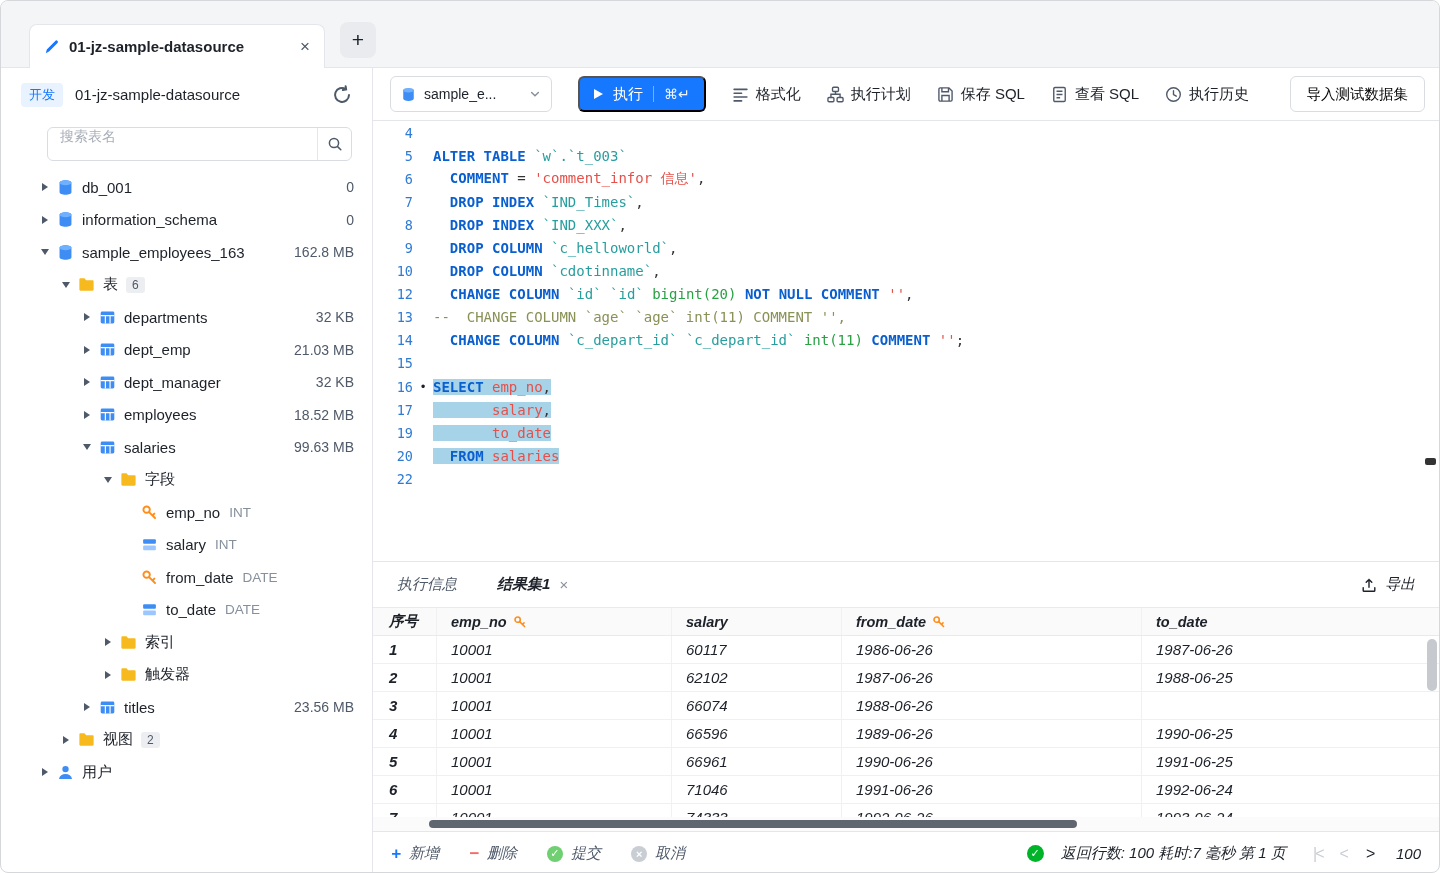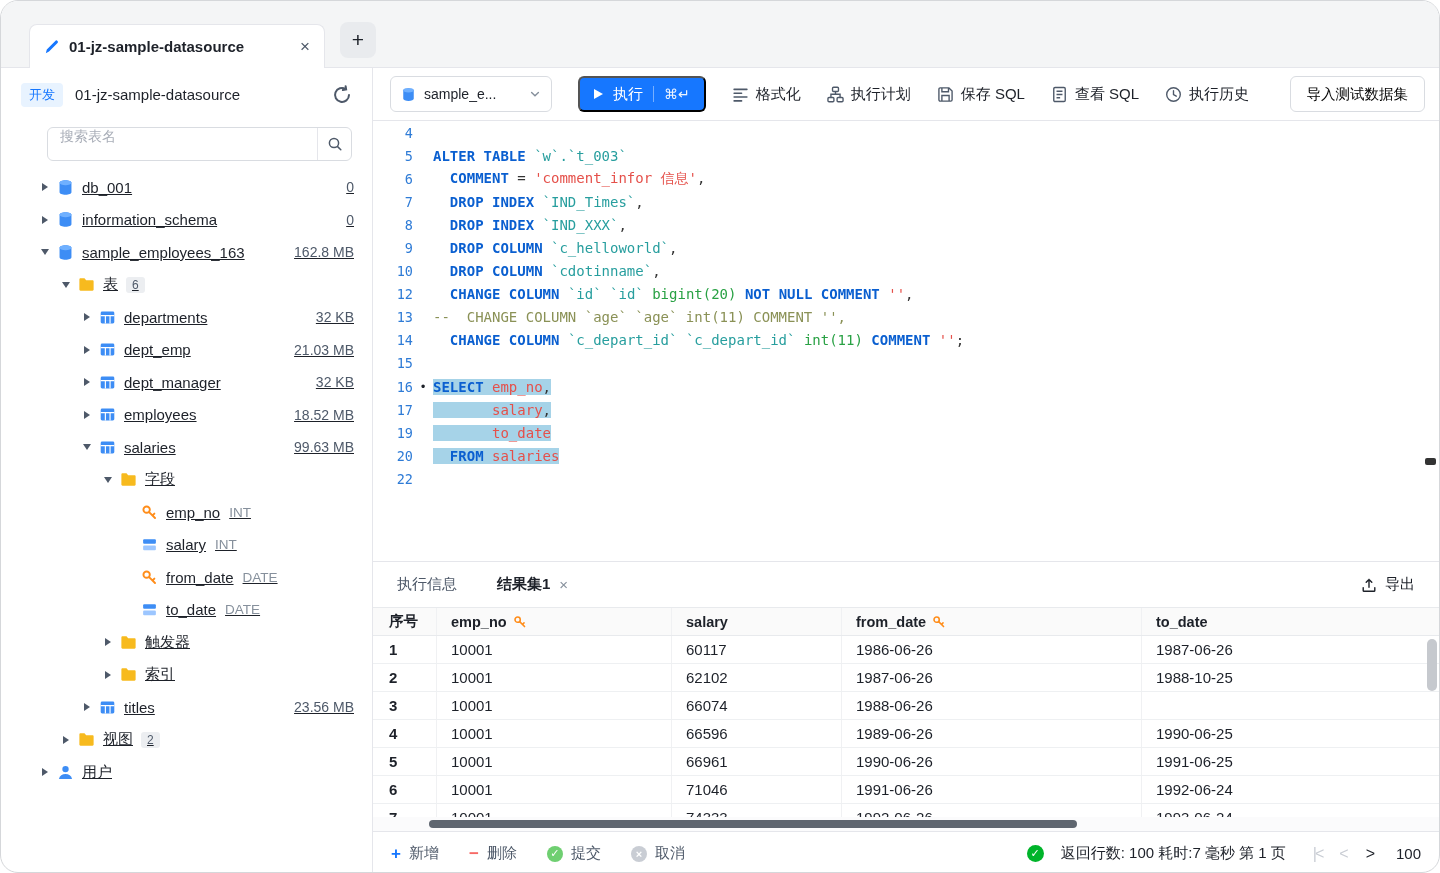--- a/index.html
+++ b/index.html
@@ -1,18 +1,18 @@
 <!DOCTYPE html>
 <html><head>
 <meta charset="utf-8">
 <style>
   * { margin:0; padding:0; box-sizing:border-box; }
   html,body { width:1440px; height:873px; background:#fff; }
   body { font-family:"Liberation Sans","DejaVu Sans",sans-serif; color:#1d2129; }
-  .app { width:1440px; height:873px; border:1px solid #d5d7da; border-radius:18px; overflow:hidden; display:flex; flex-direction:column; background:#fff; }
+  .app { width:1440px; height:873px; border:1px solid #d5d7da; border-radius:8px; overflow:hidden; display:flex; flex-direction:column; background:#fff; }
 
   
   .tabbar { height:67px; flex:none; background:#f4f5f6; border-bottom:1px solid #e5e6eb; display:flex; align-items:flex-end; }
   .tab { margin-left:28px; height:44px; width:296px; background:#fff; border:1px solid #e5e6eb; border-bottom:none; border-radius:8px 8px 0 0; display:flex; align-items:center; gap:9px; padding:0 14px; position:relative; top:1px; }
   .tab-icon { width:16px; height:16px; display:flex; flex:none; }
   .tab-title { font-size:15px; font-weight:700; white-space:nowrap; }
   .tab-close { margin-left:auto; font-size:17px; color:#4e5969; }
   .newtab { width:36px; height:36px; border-radius:8px; background:#e9ebee; display:flex; align-items:center; justify-content:center; font-size:21px; color:#1d2129; margin:0 0 9px 15px; }
 
   .main { flex:1; display:flex; min-height:0; }
@@ -21,21 +21,21 @@
   .sidebar { width:372px; flex:none; border-right:1px solid #e5e6eb; display:flex; flex-direction:column; min-height:0; }
   .side-head { height:53px; flex:none; display:flex; align-items:center; gap:12px; padding:0 20px; }
   .mode-badge { background:#e8f3ff; color:#1677ff; font-size:13px; padding:3px 8px; border-radius:4px; flex:none; }
   .ds-title { font-size:15px; white-space:nowrap; }
   .refresh-btn { margin-left:auto; width:20px; height:20px; display:flex; }
   .search-box { margin:6px 20px 4px 46px; height:34px; border:1px solid #d9dce1; border-radius:6px; display:flex; align-items:flex-start; flex:none; }
   .search-box input { flex:1; min-width:0; border:none; outline:none; background:transparent; padding:0 12px; font-size:14px; color:#1d2129; font-family:inherit; }
   .search-box input::placeholder { color:#a9aeb8; }
   .search-btn { width:34px; align-self:stretch; border-left:1px solid #e5e6eb; display:flex; align-items:center; justify-content:center; }
   .search-btn svg { width:16px; height:16px; }
-  .tree { flex:1; overflow:hidden; padding-top:6px;text-decoration:underline; }
+  .tree { flex:1; overflow:hidden; padding-top:6px; }
   .tree-row { height:32.5px; display:flex; align-items:center; padding-right:18px; font-size:15px; }
   .tw { width:20px; flex:none; display:flex; align-items:center; justify-content:center; }
   .tw.right::before { content:''; border-left:6px solid #4e5969; border-top:4.5px solid transparent; border-bottom:4.5px solid transparent; }
   .tw.down::before { content:''; border-top:6px solid #4e5969; border-left:4.5px solid transparent; border-right:4.5px solid transparent; }
   .ticon { width:17px; height:17px; margin:0 8px 0 2px; flex:none; display:flex; }
   .ticon svg { width:100%; height:100%; }
   .tlabel { white-space:nowrap; }
   .tbadge { margin-left:8px; background:#eceef1; color:#4e5969; font-size:12px; padding:1px 6px; border-radius:3px; }
   .ttype { margin-left:9px; color:#86909c; font-size:13.5px; }
   .tmeta { margin-left:auto; color:#4e5969; font-size:14px; white-space:nowrap; }
@@ -63,21 +63,21 @@
   .tk-kw { color:#0a5fd0; font-weight:bold; }
   .tk-id { color:#279e9e; }
   .tk-str { color:#e5504a; }
   .tk-typ { color:#29a144; }
   .tk-cmt { color:#8a9156; }
   .tk-pl { color:#333; }
   .cursor { display:inline-block; width:5px; height:19px; background:#000; vertical-align:middle; margin-left:1px; }
   .ed-thumb { position:absolute; right:3px; top:337px; width:11px; height:7px; background:#333; border-radius:2px; }
 
   
-  .results { flex:1; border-top:1px solid #e5e6eb; display:flex; flex-direction:column; min-height:0; }
+  .results { flex:1; border-top:1px solid #e5e6eb; display:flex; flex-direction:column; min-height:0;font-style:italic; }
   .rtabs { height:45px; flex:none; display:flex; align-items:center; padding:0 24px; gap:40px; }
   .rtab { font-size:15px; color:#4e5969; display:flex; align-items:center; gap:9px; }
   .rtab.active { color:#1d2129; font-weight:700; }
   .rtab-close { color:#86909c; font-weight:400; font-size:15px; }
   .export { margin-left:auto; display:flex; align-items:center; gap:8px; font-size:15px; color:#1d2129; }
   .export svg { width:16px; height:16px; }
   .grid { flex:none; position:relative; }
   .grid-header { height:29px; background:#fafafa; border-top:1px solid #e8eaed; border-bottom:1px solid #e8eaed; display:flex; font-weight:700; font-size:14.5px; }
   .grid-body { height:181px; overflow:hidden; }
   .grow { height:28px; display:flex; border-bottom:1px solid #eef0f2; font-size:15px; }
@@ -304,30 +304,30 @@
             <span class="tlabel">to_date</span>
             <span class="ttype">DATE</span>
           </div>
           <div class="tree-row" style="padding-left: 97px;">
             <span class="tw right"></span>
             <span class="ticon">
               <svg viewBox="0 0 16 16">
                 <path fill="#f7ba1e" d="M1.3 3.2c0-.6.5-1 1-1h3.8l1.6 1.7h6c.6 0 1 .5 1 1v7.9c0 .6-.4 1-1 1H2.3c-.5 0-1-.4-1-1z"></path>
               </svg>
             </span>
+            <span class="tlabel">索引</span>
+          </div>
+          <div class="tree-row" style="padding-left: 97px;">
+            <span class="tw right"></span>
+            <span class="ticon">
+              <svg viewBox="0 0 16 16">
+                <path fill="#f7ba1e" d="M1.3 3.2c0-.6.5-1 1-1h3.8l1.6 1.7h6c.6 0 1 .5 1 1v7.9c0 .6-.4 1-1 1H2.3c-.5 0-1-.4-1-1z"></path>
+              </svg>
+            </span>
             <span class="tlabel">触发器</span>
-          </div>
-          <div class="tree-row" style="padding-left: 97px;">
-            <span class="tw right"></span>
-            <span class="ticon">
-              <svg viewBox="0 0 16 16">
-                <path fill="#f7ba1e" d="M1.3 3.2c0-.6.5-1 1-1h3.8l1.6 1.7h6c.6 0 1 .5 1 1v7.9c0 .6-.4 1-1 1H2.3c-.5 0-1-.4-1-1z"></path>
-              </svg>
-            </span>
-            <span class="tlabel">索引</span>
           </div>
           <div class="tree-row" style="padding-left: 76px;">
             <span class="tw right"></span>
             <span class="ticon">
               <svg viewBox="0 0 16 16">
                 <rect x="1.6" y="2.4" width="12.8" height="11.2" rx="1.4" fill="#3d8df5"></rect>
                 <path d="M1.6 6.3h12.8M6 6.3v7.3M10.4 6.3v7.3" stroke="#fff" stroke-width="1.1" fill="none"></path>
               </svg>
             </span>
             <span class="tlabel">titles</span>
@@ -493,21 +493,21 @@
                 <div class="gcell c1">10001</div>
                 <div class="gcell c2">60117</div>
                 <div class="gcell c3">1986-06-26</div>
                 <div class="gcell c4">1987-06-26</div>
               </div>
               <div class="grow">
                 <div class="gcell c0">2</div>
                 <div class="gcell c1">10001</div>
                 <div class="gcell c2">62102</div>
                 <div class="gcell c3">1987-06-26</div>
-                <div class="gcell c4">1988-10-25</div>
+                <div class="gcell c4">1988-06-25</div>
               </div>
               <div class="grow">
                 <div class="gcell c0">3</div>
                 <div class="gcell c1">10001</div>
                 <div class="gcell c2">66074</div>
                 <div class="gcell c3">1988-06-26</div>
               </div>
               <div class="grow">
                 <div class="gcell c0">4</div>
                 <div class="gcell c1">10001</div>

